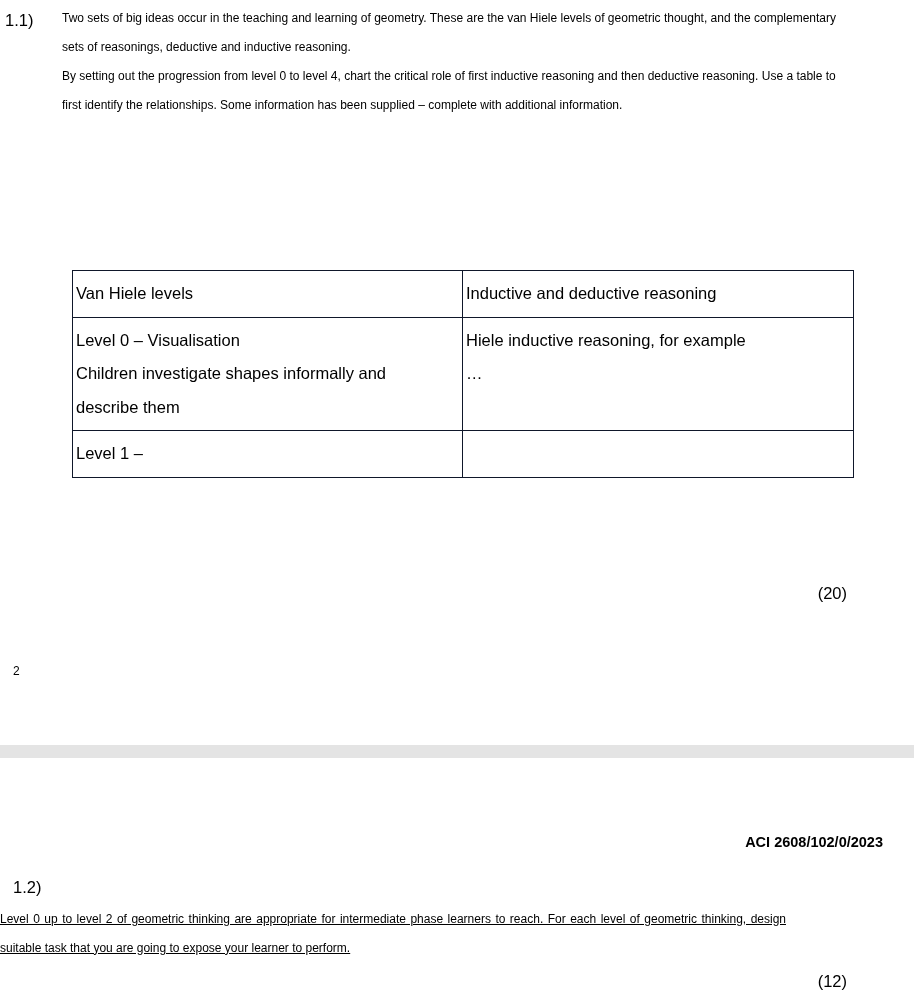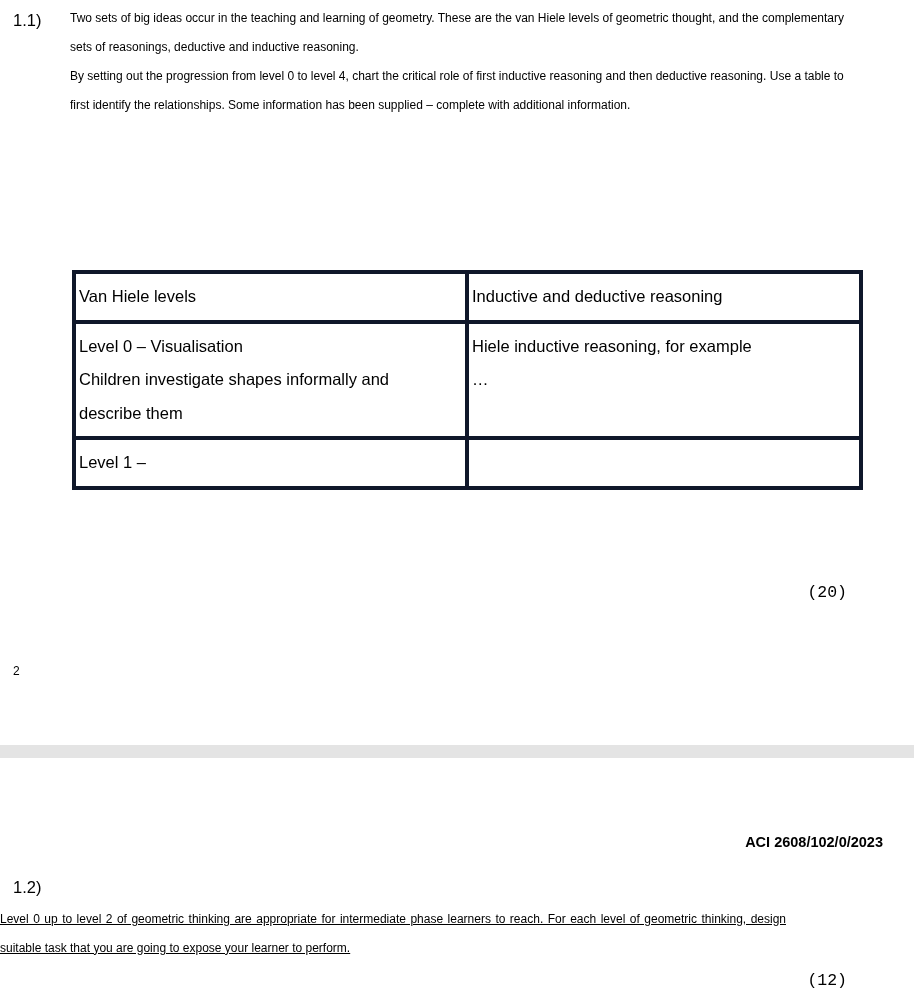--- a/index.html
+++ b/index.html
@@ -32,21 +32,21 @@
     left: 0px;
     top: 4px;
     width: 880px;
   }
   .q-number {
     font-size: 16.5px;
     line-height: 33.5px;
     flex: 0 0 auto;
   }
   #q11-block .q-number {
-    margin-left: 13px;
+    margin-left: 5px;
     width: 57px;
   }
   .q-body {
     font-size: 12px;
     line-height: 29px;
     text-align: left;
   }
   #q11-block .q-body {
     width: 775px;
   }
@@ -56,42 +56,41 @@
   .vh-table {
     position: absolute;
     left: 72px;
     top: 270px;
     width: 773px;
     border-collapse: collapse;
     table-layout: fixed;
     font-size: 16.5px;
   }
   .vh-table td {
-    border: 4px solid #0f172a;
+    border: 1px solid #0f172a;
     vertical-align: top;
     padding: 6px 0 6px 3px;
     line-height: 33.5px;
   }
   .col-left  { width: 386px; }
   .col-right { width: 387px; }
 
   .row-header td { height: 22px; }
   .row-level0 td { height: 90px; }
   .row-short td  { height: 23px; }
   .row-last td   { height: 23px; }
 
   .cell-line { display: block; white-space: pre-wrap; }
 
   
   .marks {
     position: absolute;
     font-size: 16.5px;
     line-height: 20px;
     text-align: right;
-    font-family: Liberation Mono, monospace;
   }
   #marks-20 {
     left: 600px;
     top: 583px;
     width: 247px;
   }
   #marks-12 {
     left: 600px;
     top: 971px;
     width: 247px;

